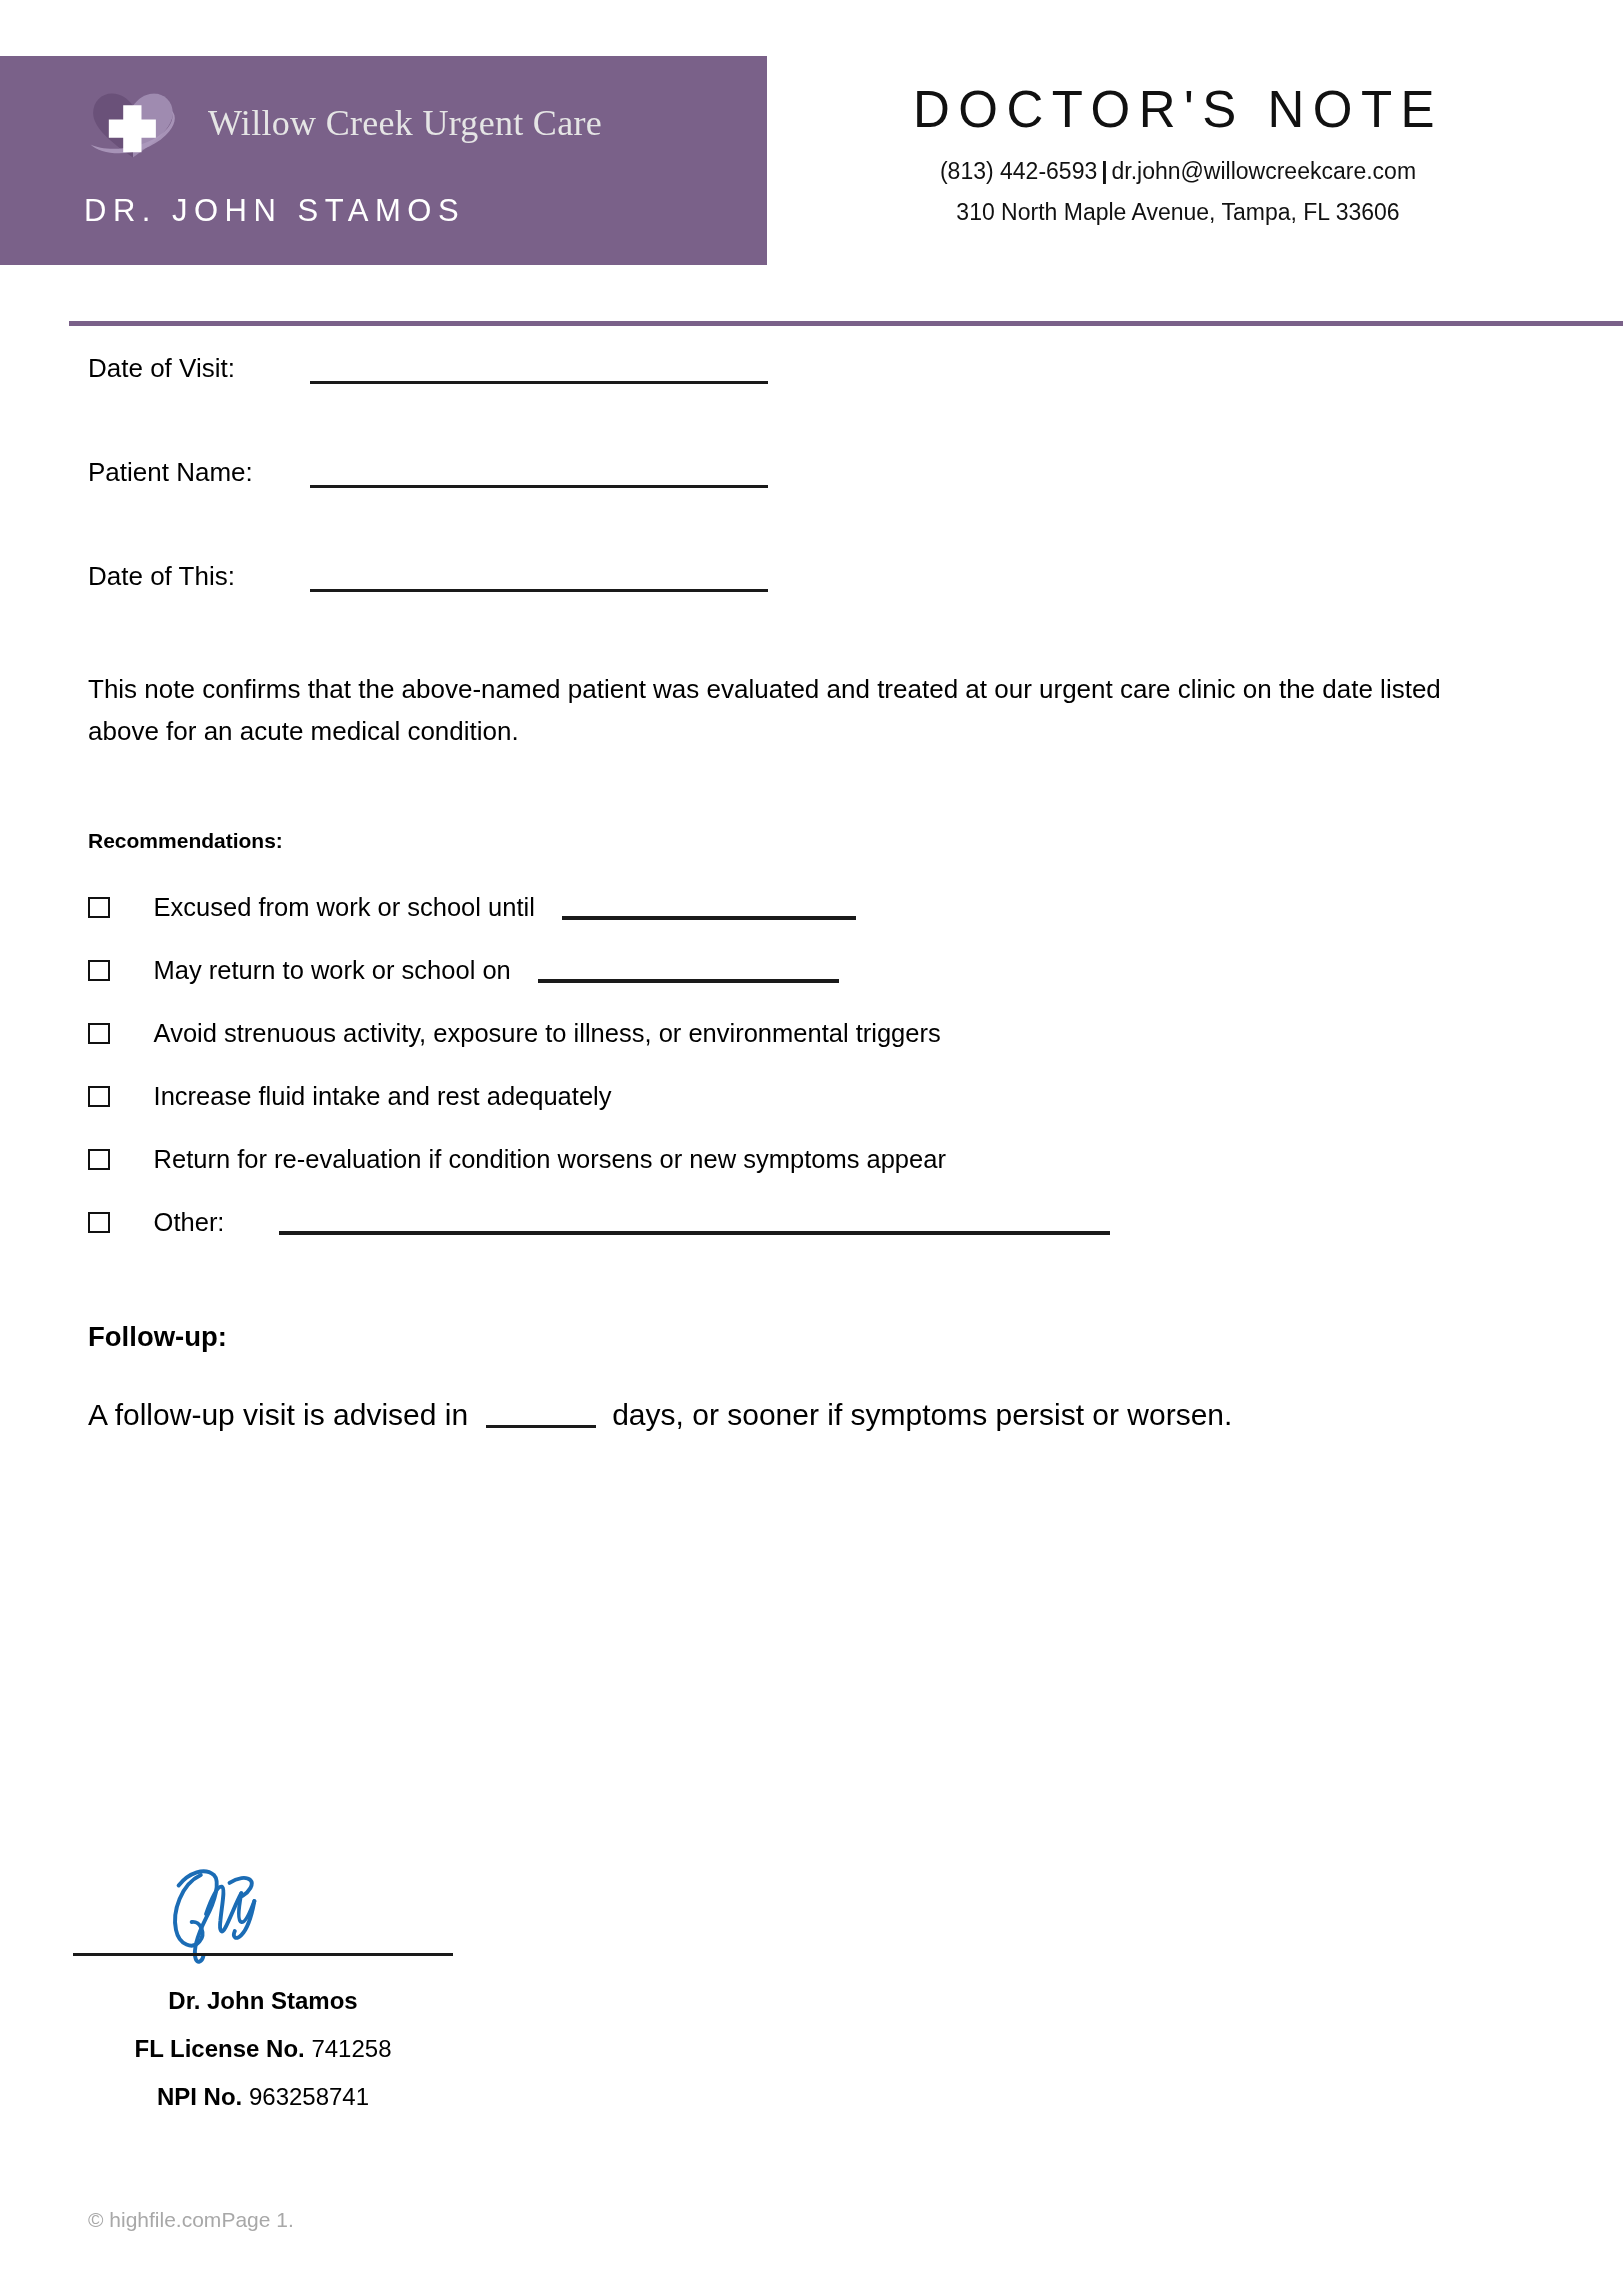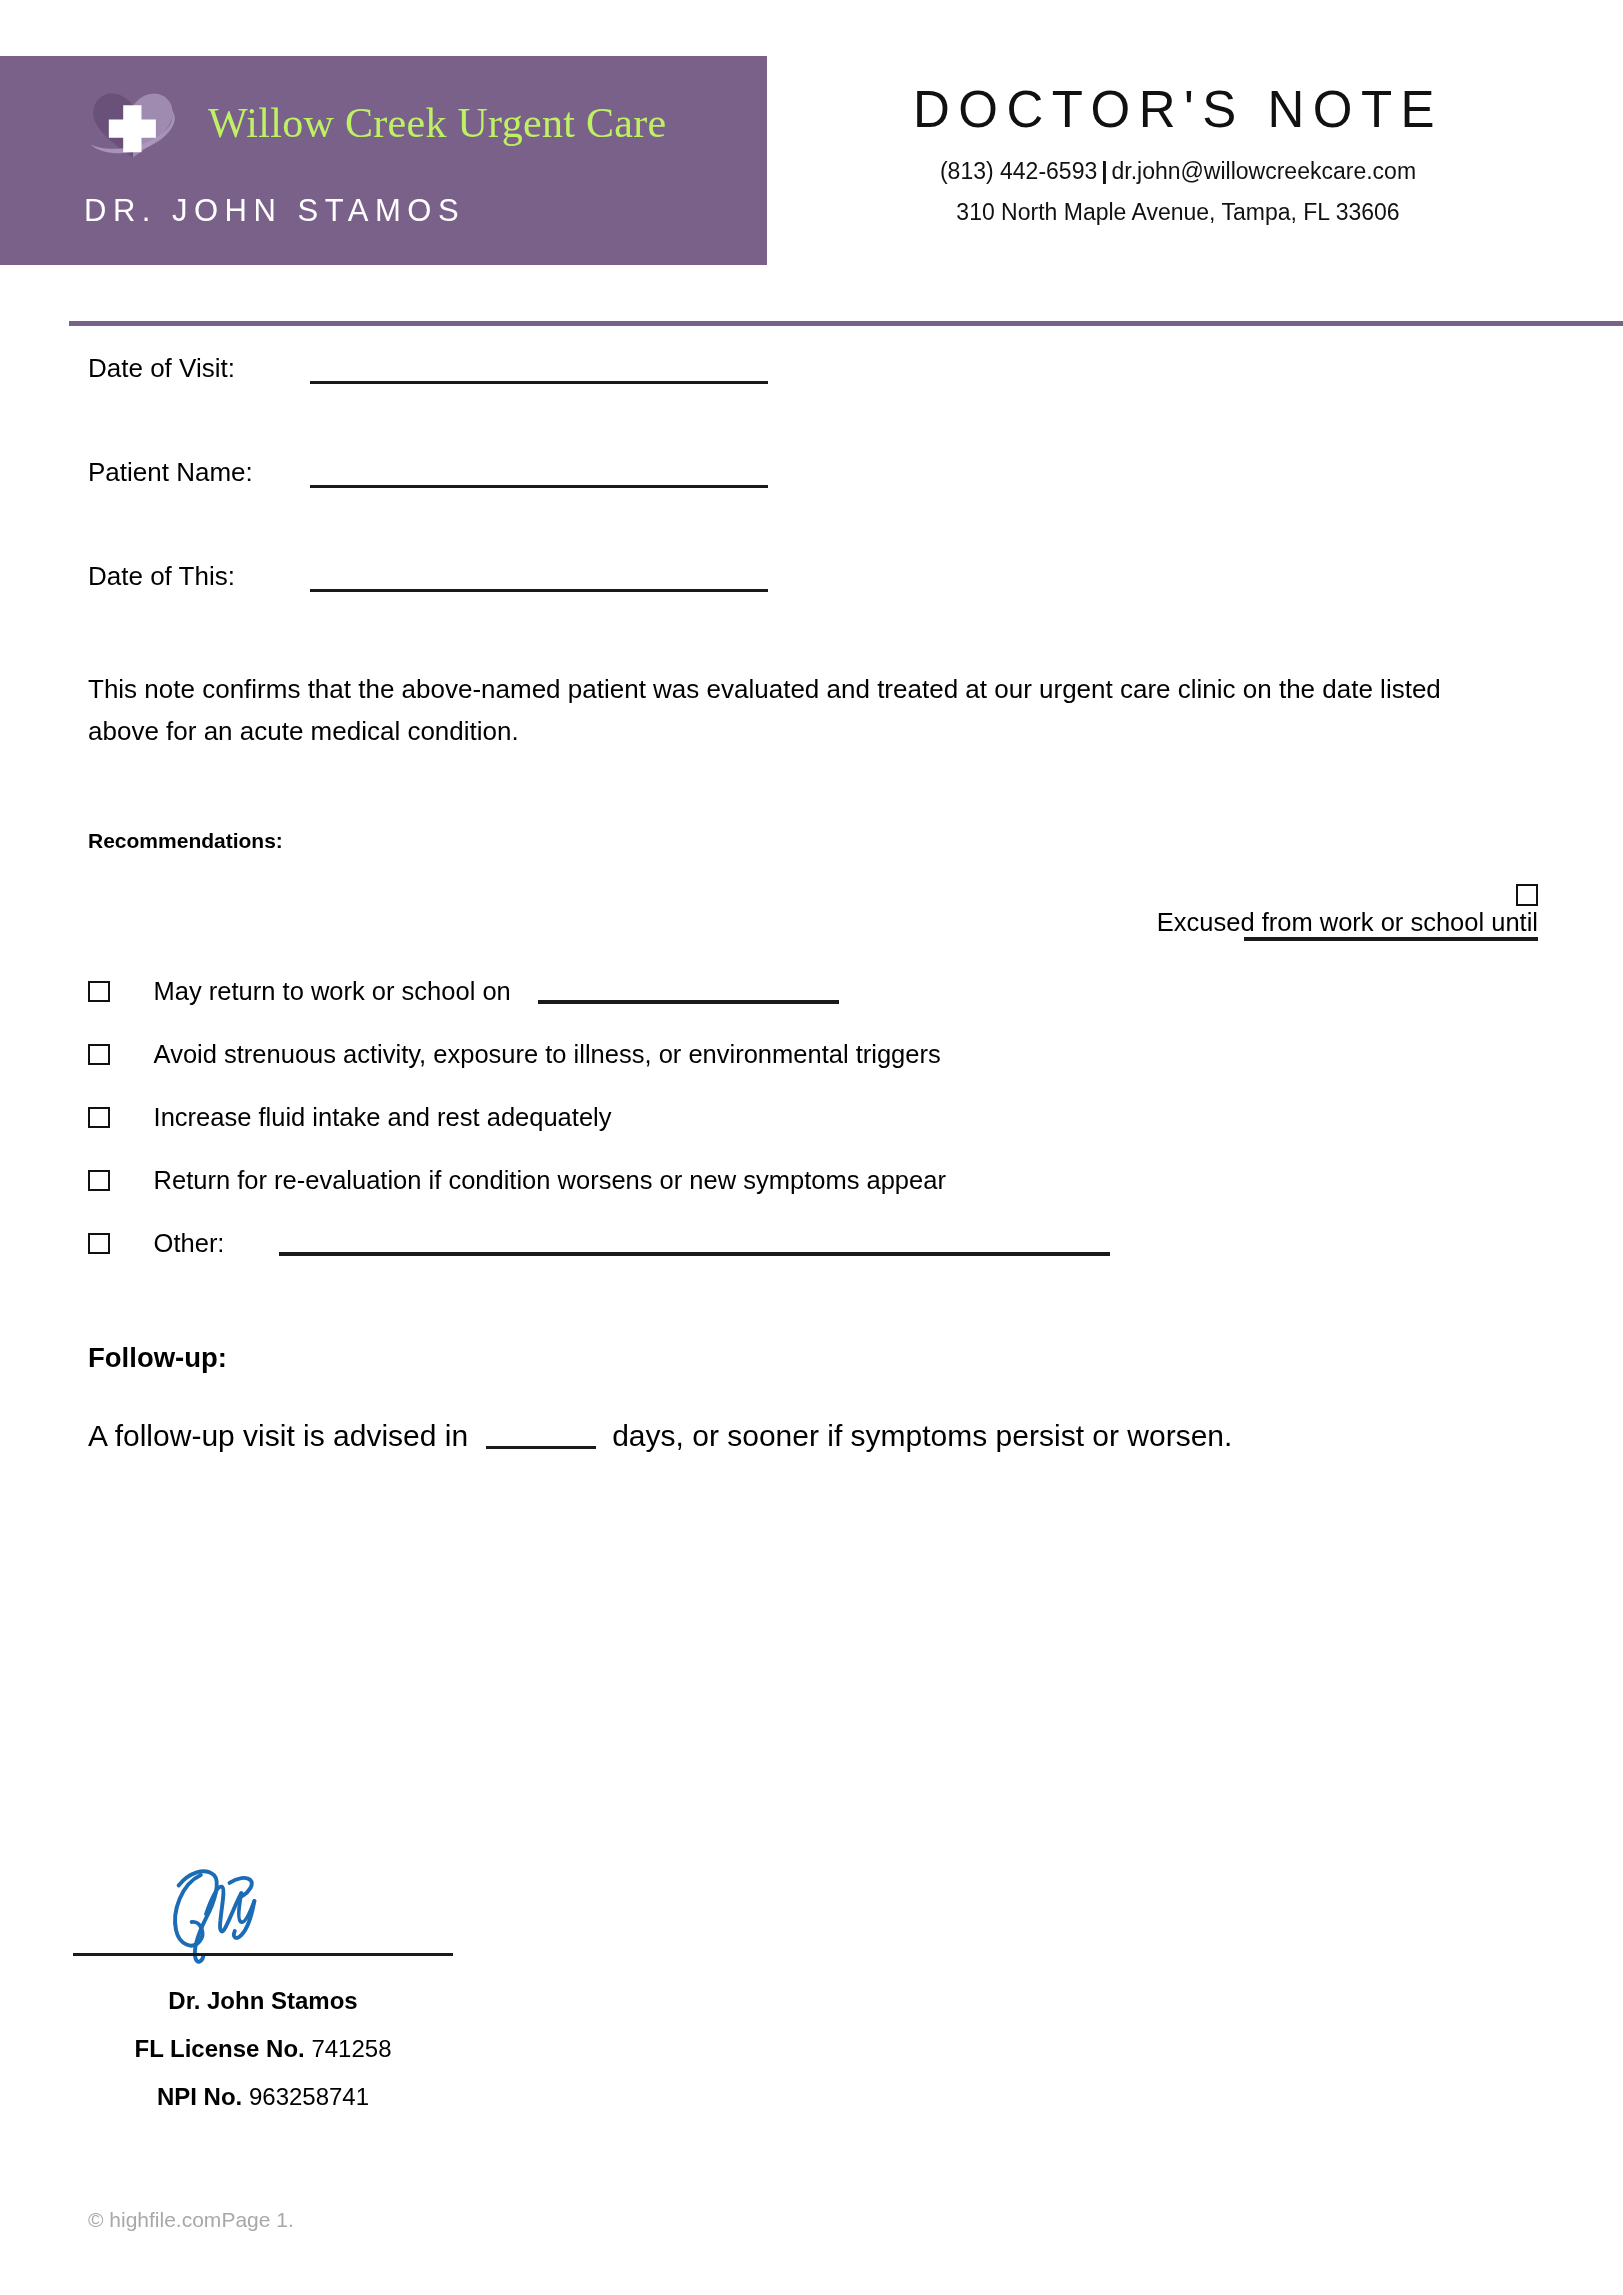--- a/index.html
+++ b/index.html
@@ -38,22 +38,22 @@
     gap: 26px;
     height: 79px;
   }
   .logo-mark {
     width: 98px;
     height: 79px;
     flex: 0 0 98px;
     position: relative;
   }
   .clinic-name {
-    color: #bef264;
-    font-size: 42px;
+    color: #e5e5e5;
+    font-size: 36px;
     font-family: "Liberation Serif", serif;
     letter-spacing: 0.3px;
     white-space: nowrap;
     line-height: 1;
   }
   .doctor-name {
     color: #ffffff;
     font-size: 31px;
     letter-spacing: 6.5px;
     margin-top: 30px;
@@ -145,21 +145,21 @@
 
   .check-list {
     margin-top: 31px;
   }
   .check-item {
     display: flex;
     align-items: flex-end;
     margin-top: 25px;
     min-height: 38px;
   }
-  .check-item:first-child { margin-top: 9.2px; flex-direction: column; }
+  .check-item:first-child { margin-top: 9.2px; }
   .checkbox {
     width: 21.6px;
     height: 21.6px;
     flex: 0 0 21.6px;
     border: 2.6px solid #111111;
     box-sizing: border-box;
     background: #ffffff;
     margin-bottom: 3.9px;
   }
   .check-label {

